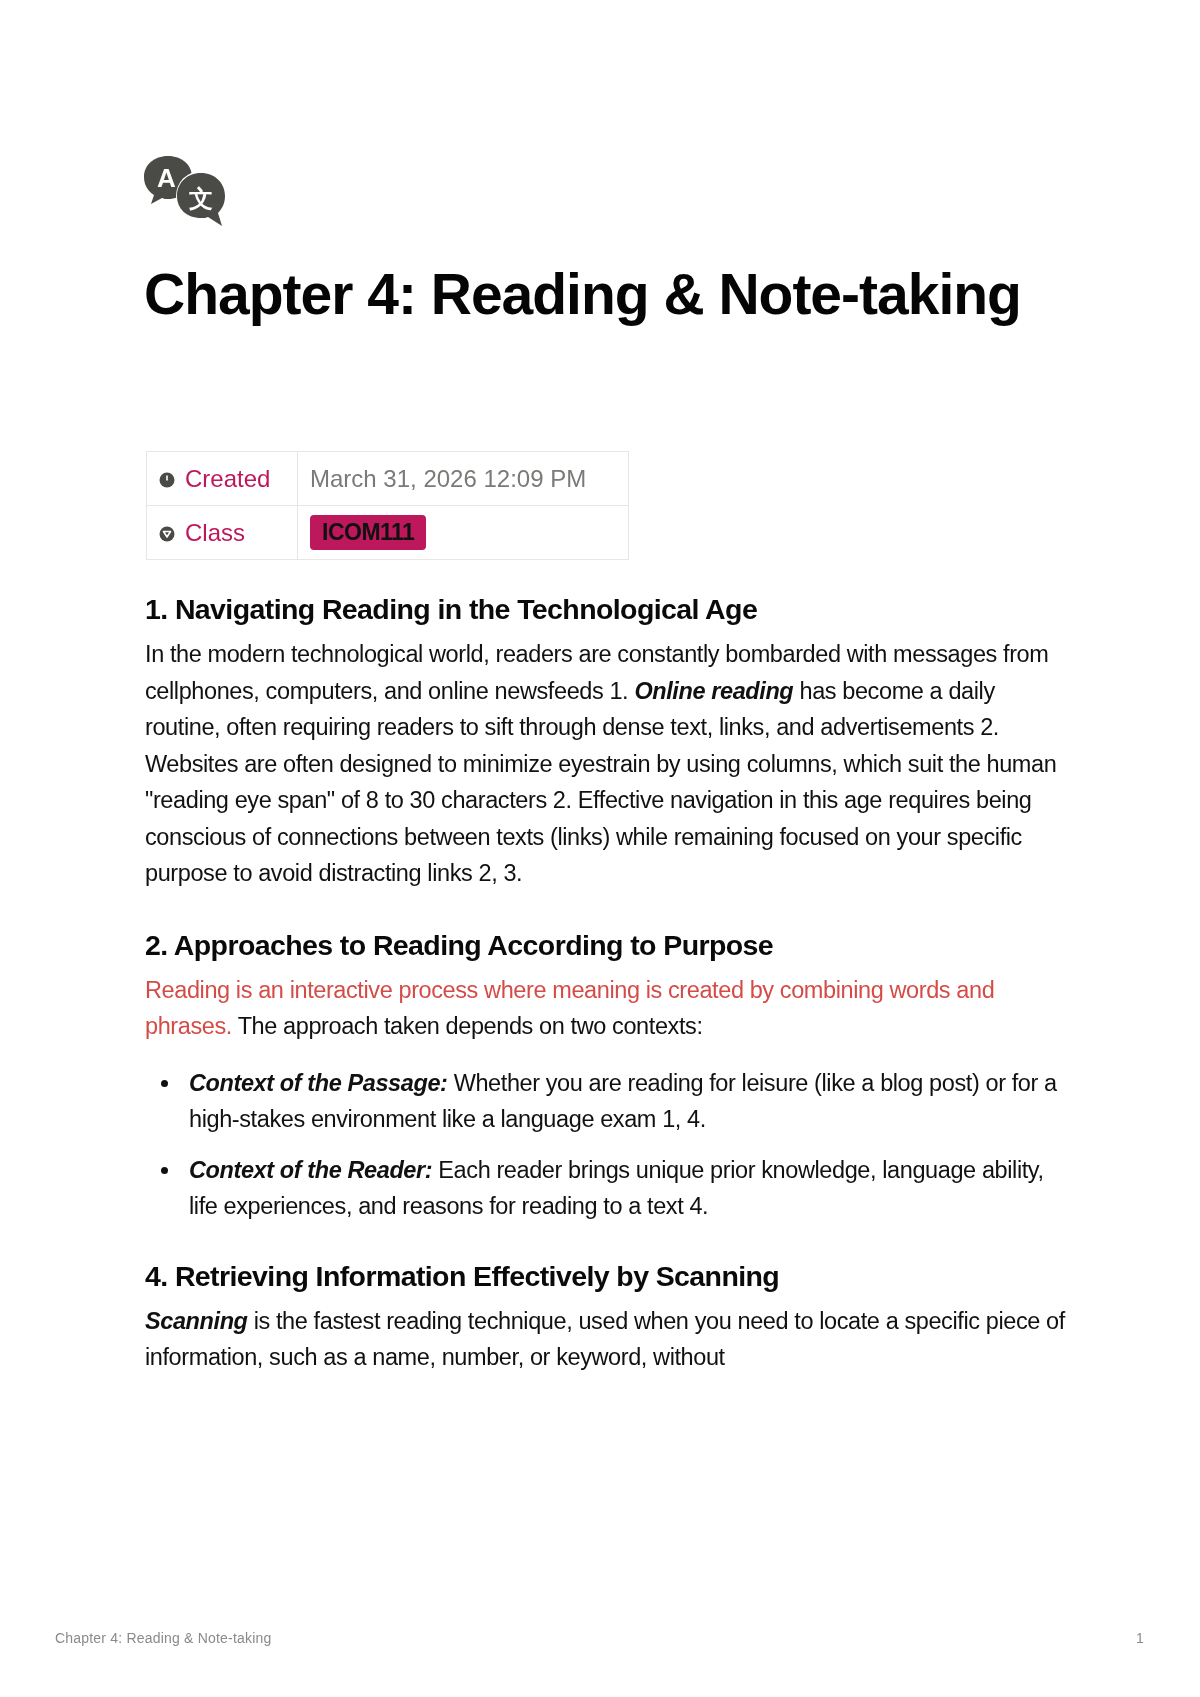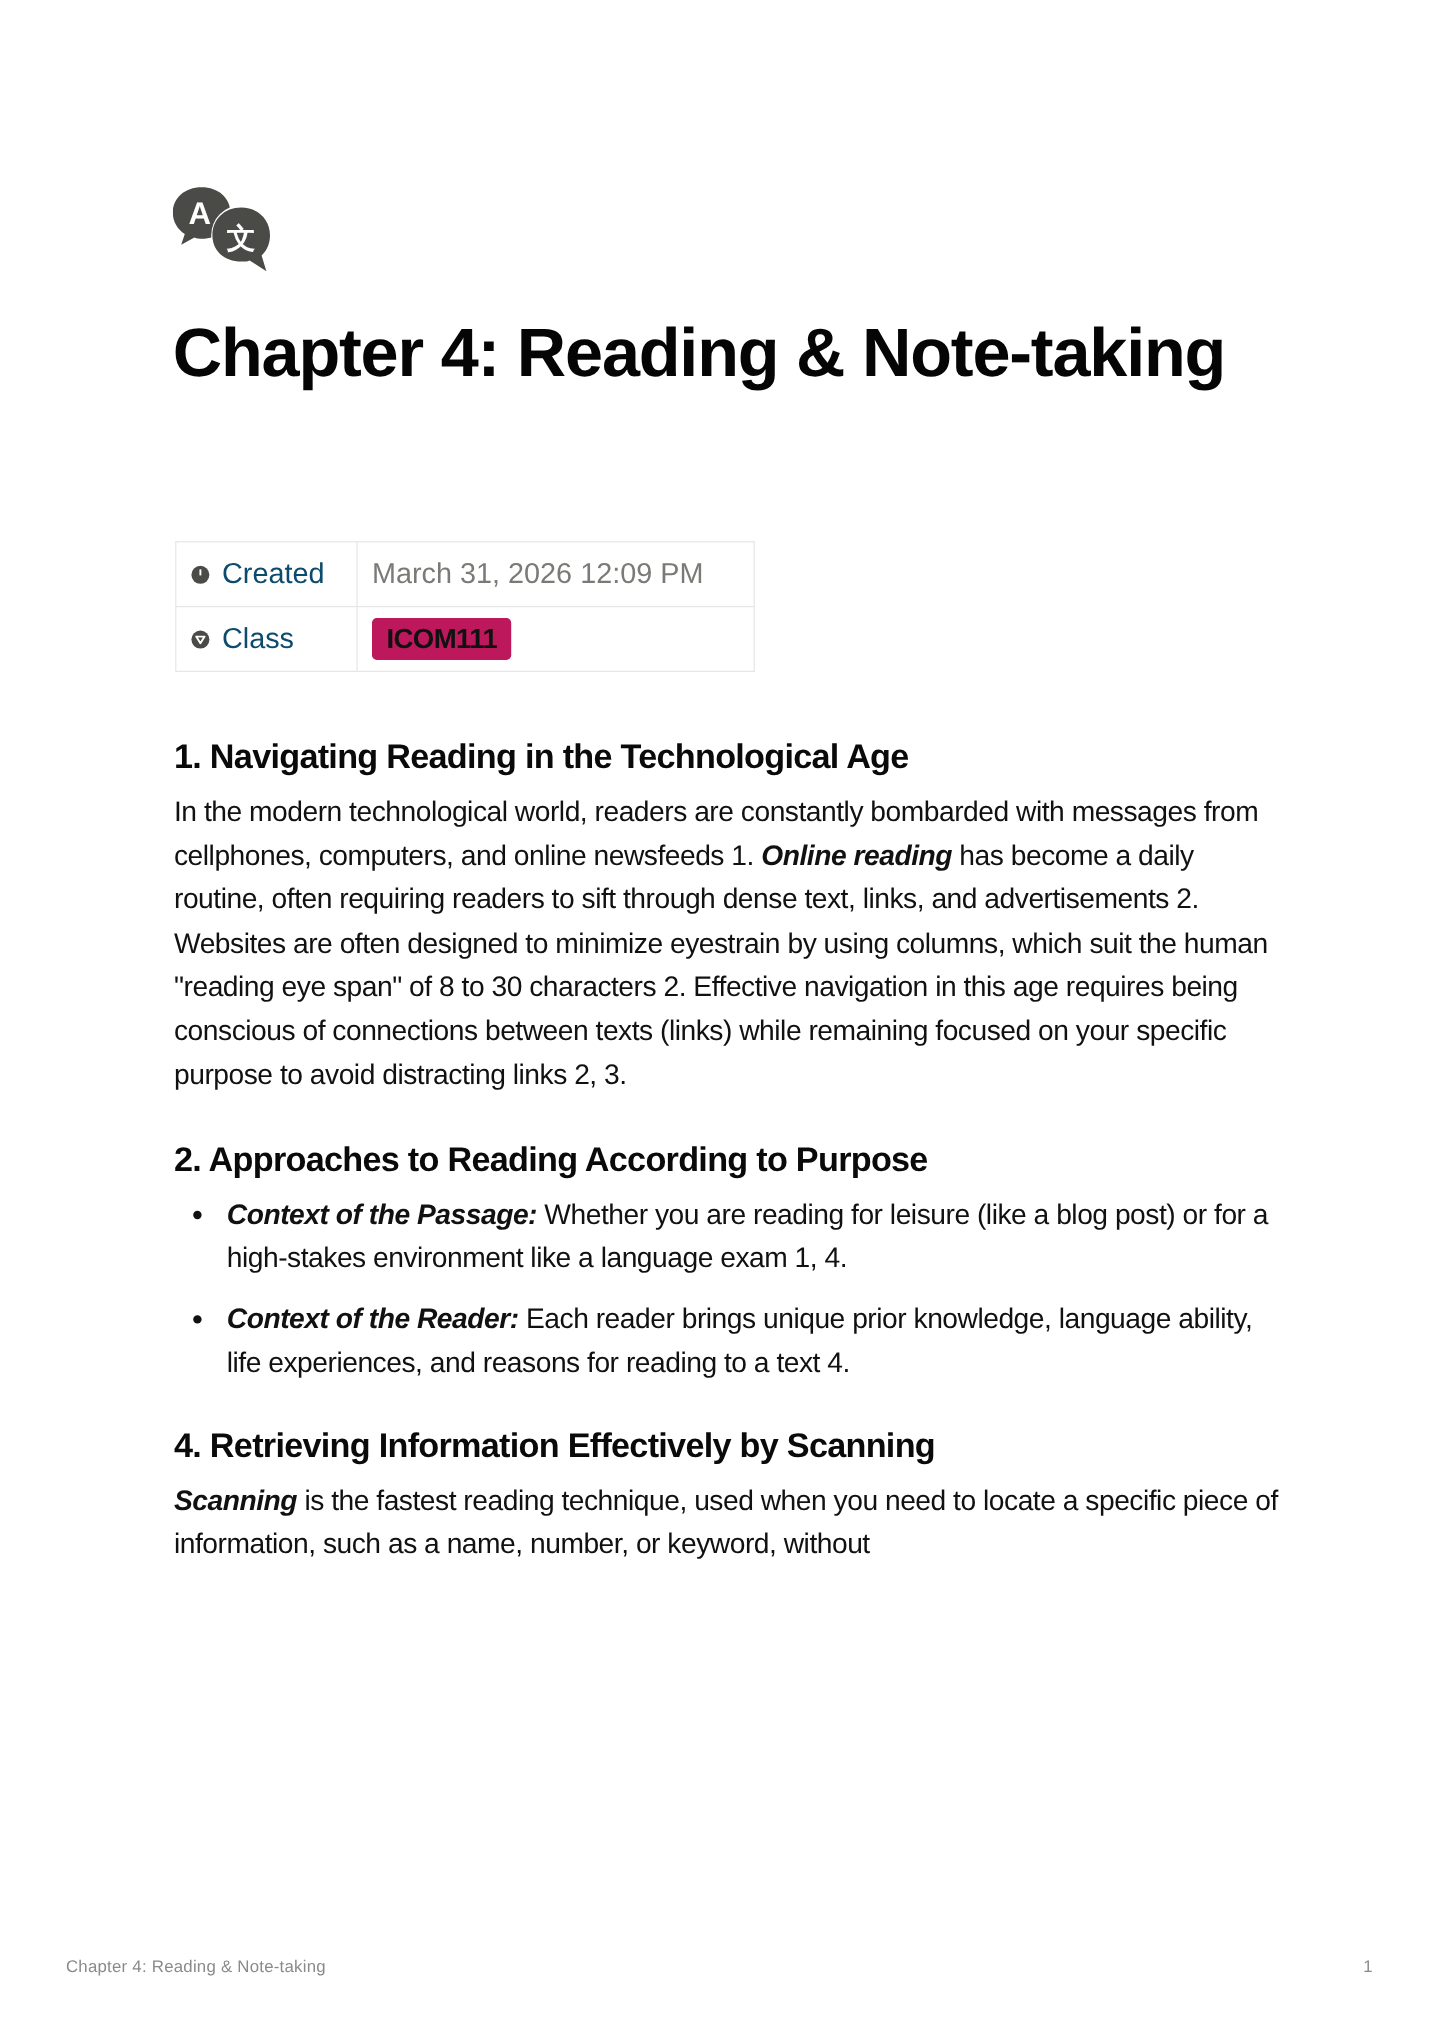--- a/index.html
+++ b/index.html
@@ -43,21 +43,21 @@
     }
     .props td {
       border: 1.5px solid #e6e6e4;
       height: 53px;
       padding: 0 12px;
       vertical-align: middle;
       white-space: nowrap;
     }
     .props td.prop-name {
       width: 126px;
-      color: #0c4a6e;
+      color: #be185d;
     }
     .props td.prop-val {
       width: 306px;
       color: #7a7a76;
     }
     .prop-icon {
       display: inline-block;
       width: 16px;
       height: 16px;
       vertical-align: -1px;
@@ -69,21 +69,21 @@
       color: #111;
       border-radius: 4px;
       padding: 4px 12px;
       font-size: 23px;
       font-weight: 700;
       letter-spacing: -0.5px;
     }
     .content {
       position: absolute;
       left: 145px;
-      top: 612px;
+      top: 590px;
       width: 920px;
     }
     h2 {
       margin: 0 0 8px 0;
       font-size: 28.5px;
       line-height: 38px;
       font-weight: 700;
       letter-spacing: -0.6px;
       color: #0a0a0a;
     }
@@ -187,20 +187,21 @@
 
 <div class="content">
 
   <div class="section sec1">
     <h2>1. Navigating Reading in the Technological Age</h2>
     <p><span>In the modern technological world, readers are constantly bombarded with messages from cellphones, computers, and online newsfeeds 1. </span><b>Online reading</b><span> has become a daily routine, often requiring readers to sift through dense text, links, and advertisements 2. Websites are often designed to minimize eyestrain by using columns, which suit the human "reading eye span" of 8 to 30 characters 2. Effective navigation in this age requires being conscious of connections between texts (links) while remaining focused on your specific purpose to avoid distracting links 2, 3.</span></p>
   </div>
 
   <div class="section sec2">
     <h2>2. Approaches to Reading According to Purpose</h2>
+    <p><span class="red">Reading is an interactive process where meaning is created by combining words and phrases.</span><span> The approach taken depends on two contexts:</span></p>
     <ul>
       <li><span class="bullet"></span><b>Context of the Passage:</b><span> Whether you are reading for leisure (like a blog post) or for a high-stakes environment like a language exam 1, 4.</span></li>
       <li><span class="bullet"></span><b>Context of the Reader:</b><span> Each reader brings unique prior knowledge, language ability, life experiences, and reasons for reading to a text 4.</span></li>
     </ul>
   </div>
 
   <div class="section">
     <h2>4. Retrieving Information Effectively by Scanning</h2>
     <p><b>Scanning</b><span> is the fastest reading technique, used when you need to locate a specific piece of information, such as a name, number, or keyword, without</span></p>
   </div>

